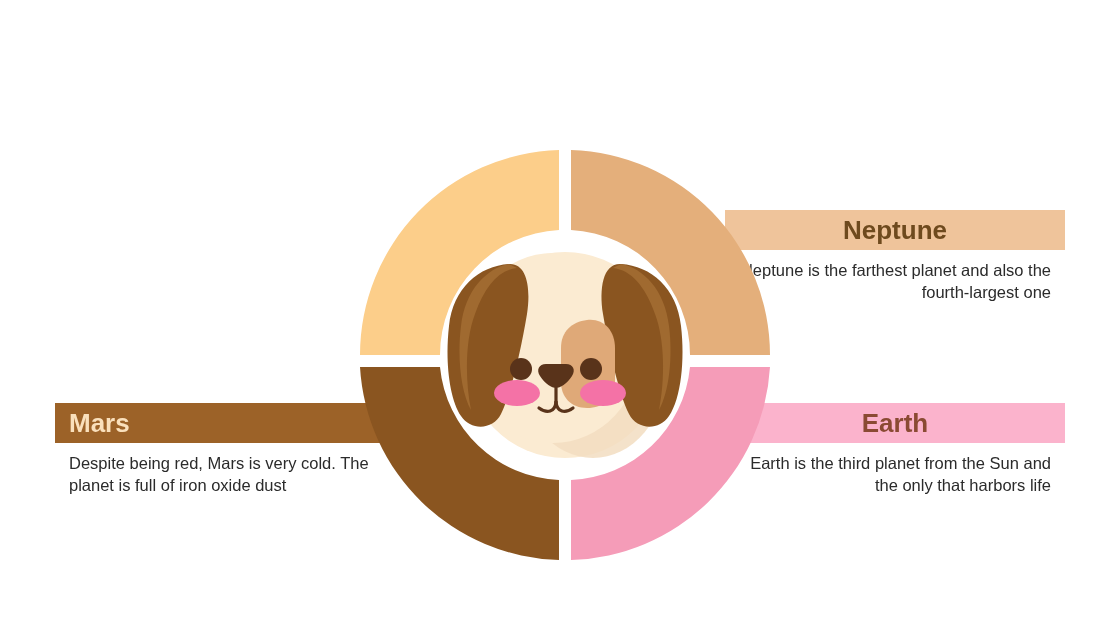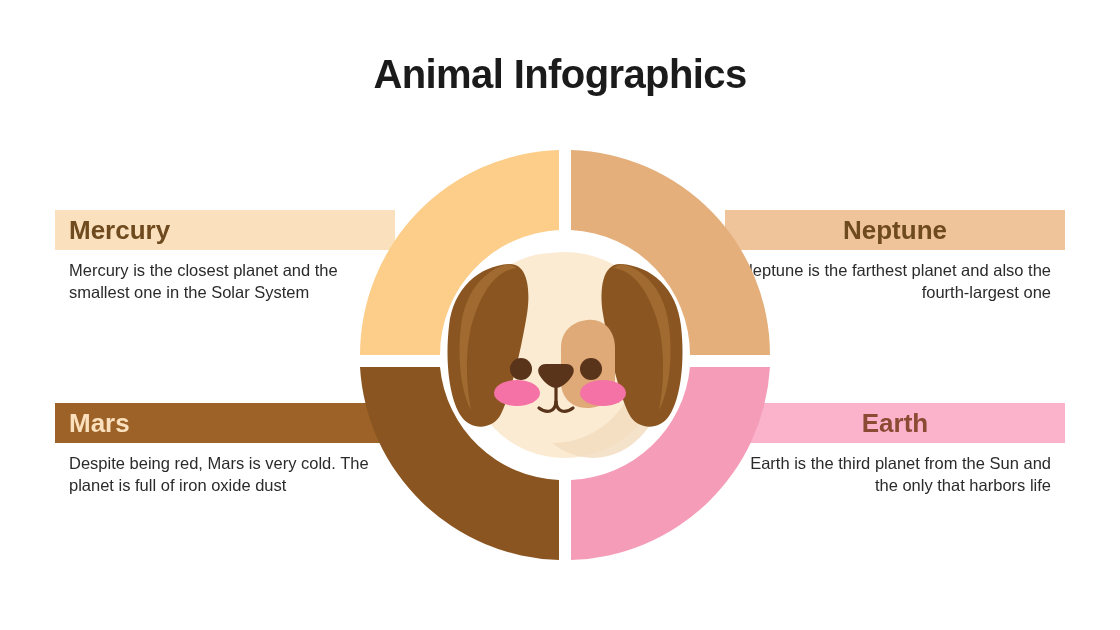--- a/index.html
+++ b/index.html
@@ -92,28 +92,21 @@
     top: 85px;
     width: 260px;
     height: 250px;
   }
 </style>
 </head>
 <body>
 
 <div class="slide">
 
-  <div class="title">Animal Infographics</div>
-
-  <div class="block left row-top">
-    <div class="band" style="background:#FAE0BC;">
-      <span class="band-label" style="color:#6E4A1E;">Mercury</span>
-    </div>
-    <div class="body-text">Mercury is the closest planet and the smallest one in the Solar System</div>
-  </div>
+
 
   <div class="block right row-top">
     <div class="band" style="background:#EFC49B;">
       <span class="band-label" style="color:#6E4A1E;">Neptune</span>
     </div>
     <div class="body-text">Neptune is the farthest planet and also the fourth-largest one</div>
   </div>
 
   <div class="block right row-bottom">
     <div class="band" style="background:#FBB3CC;">

